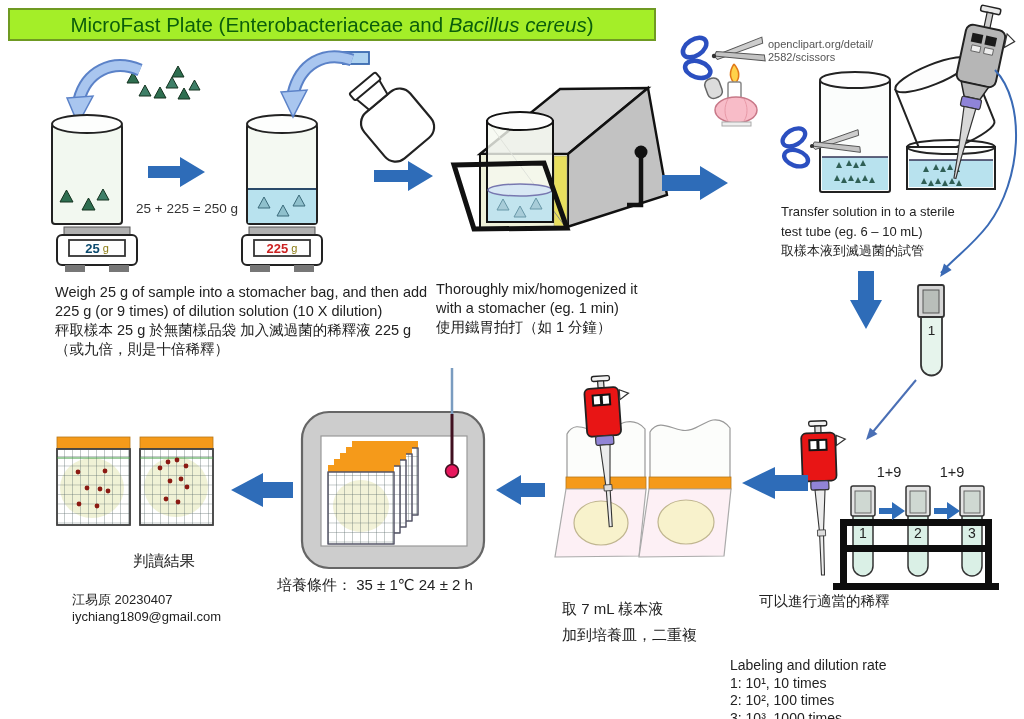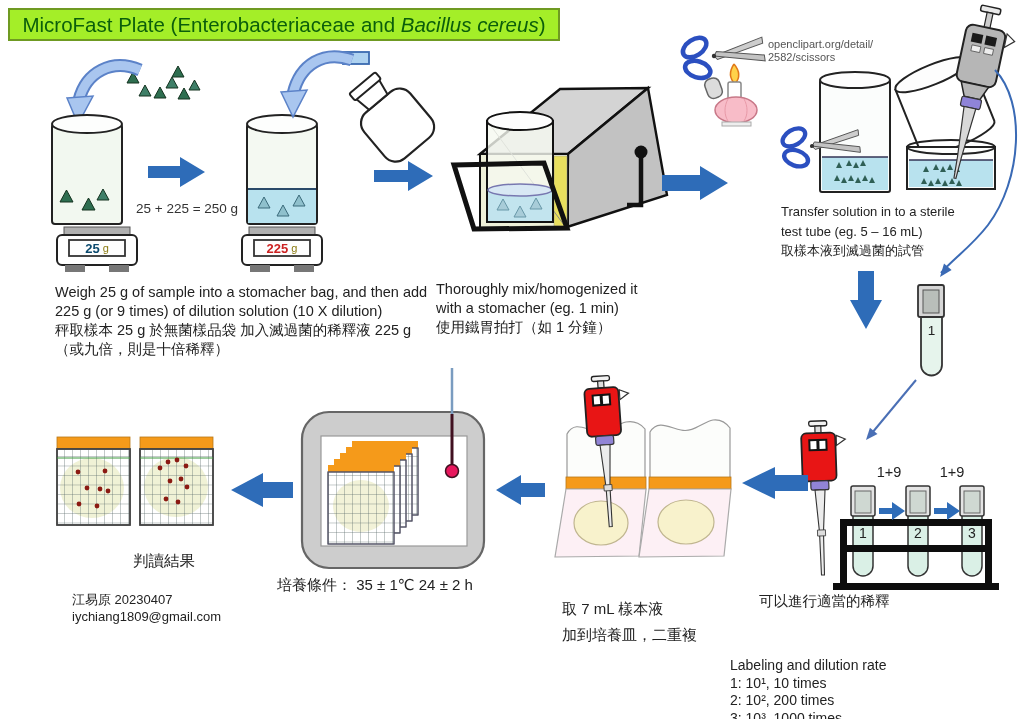--- a/index.html
+++ b/index.html
@@ -1,20 +1,20 @@
 <!DOCTYPE html>
 <html><head>
 <meta charset="utf-8">
 <style>
   html,body{margin:0;padding:0;background:#fff;}
   .canvas{position:relative;width:1024px;height:719px;background:#fff;overflow:hidden;
           font-family:"Liberation Sans","DejaVu Sans",sans-serif;}
   .canvas svg{position:absolute;left:0;top:0;}
   .t{position:absolute;color:#222;white-space:nowrap;}
-  #title-bar{left:8px;top:8px;width:552px;height:33px;background:#a4ee28;border:2px solid #6f9a22;
+  #title-bar{left:8px;top:8px;width:648px;height:33px;background:#a4ee28;border:2px solid #6f9a22;
              display:flex;align-items:center;justify-content:center;font-size:20.5px;color:#0b5e0b;box-sizing:border-box;}
   #title-bar i{font-style:italic;}
   #sum-label{left:136px;top:201px;font-size:13.5px;color:#333;}
   .scale-display{height:16px;display:flex;align-items:center;justify-content:center;}
   #scale1-display{left:69px;top:240px;width:56px;}
   #scale2-display{left:254px;top:240px;width:56px;}
   .scale-val{font-size:13px;font-weight:bold;}
   #scale1-display .scale-val{color:#0c4a6e;}
   #scale2-display .scale-val{color:#cc2222;}
   .scale-unit{font-size:11px;color:#8a7a10;margin-left:3px;}
@@ -385,39 +385,39 @@
 </div>
 
 <div class="t" id="mix-text">
   <div>Thoroughly mix/homogenized it</div>
   <div>with a stomacher (eg. 1 min)</div>
   <div>使用鐵胃拍打（如 1 分鐘）</div>
 </div>
 
 <div class="t" id="transfer-text">
   <div>Transfer solution in to a sterile</div>
-  <div>test tube (eg.  5 – 16 mL)</div>
+  <div>test tube (eg.  6 – 10 mL)</div>
   <div>取樣本液到滅過菌的試管</div>
 </div>
 
 <div class="t" id="tube1-label">1</div>
 <div class="t" id="ratio-left">1+9</div>
 <div class="t" id="ratio-right">1+9</div>
 <div class="t rack-label" id="rack-label-1">1</div>
 <div class="t rack-label" id="rack-label-2">2</div>
 <div class="t rack-label" id="rack-label-3">3</div>
 
 <div class="t" id="dilute-text">
   <div>可以進行適當的稀釋</div>
 </div>
 
 <div class="t" id="labeling-text">
   <div>Labeling and dilution rate</div>
   <div>1: 10¹, 10 times</div>
-  <div>2: 10², 200 times</div>
+  <div>2: 10², 100 times</div>
   <div>3: 10³, 1000 times</div>
 </div>
 
 <div class="t" id="plate-text">
   <div>取  7 mL  樣本液</div>
   <div>加到培養皿，二重複</div>
 </div>
 
 <div class="t" id="incubation-text">培養條件：  35 ± 1℃   24   ± 2 h</div>
 <div class="t" id="result-text">判讀結果</div>

